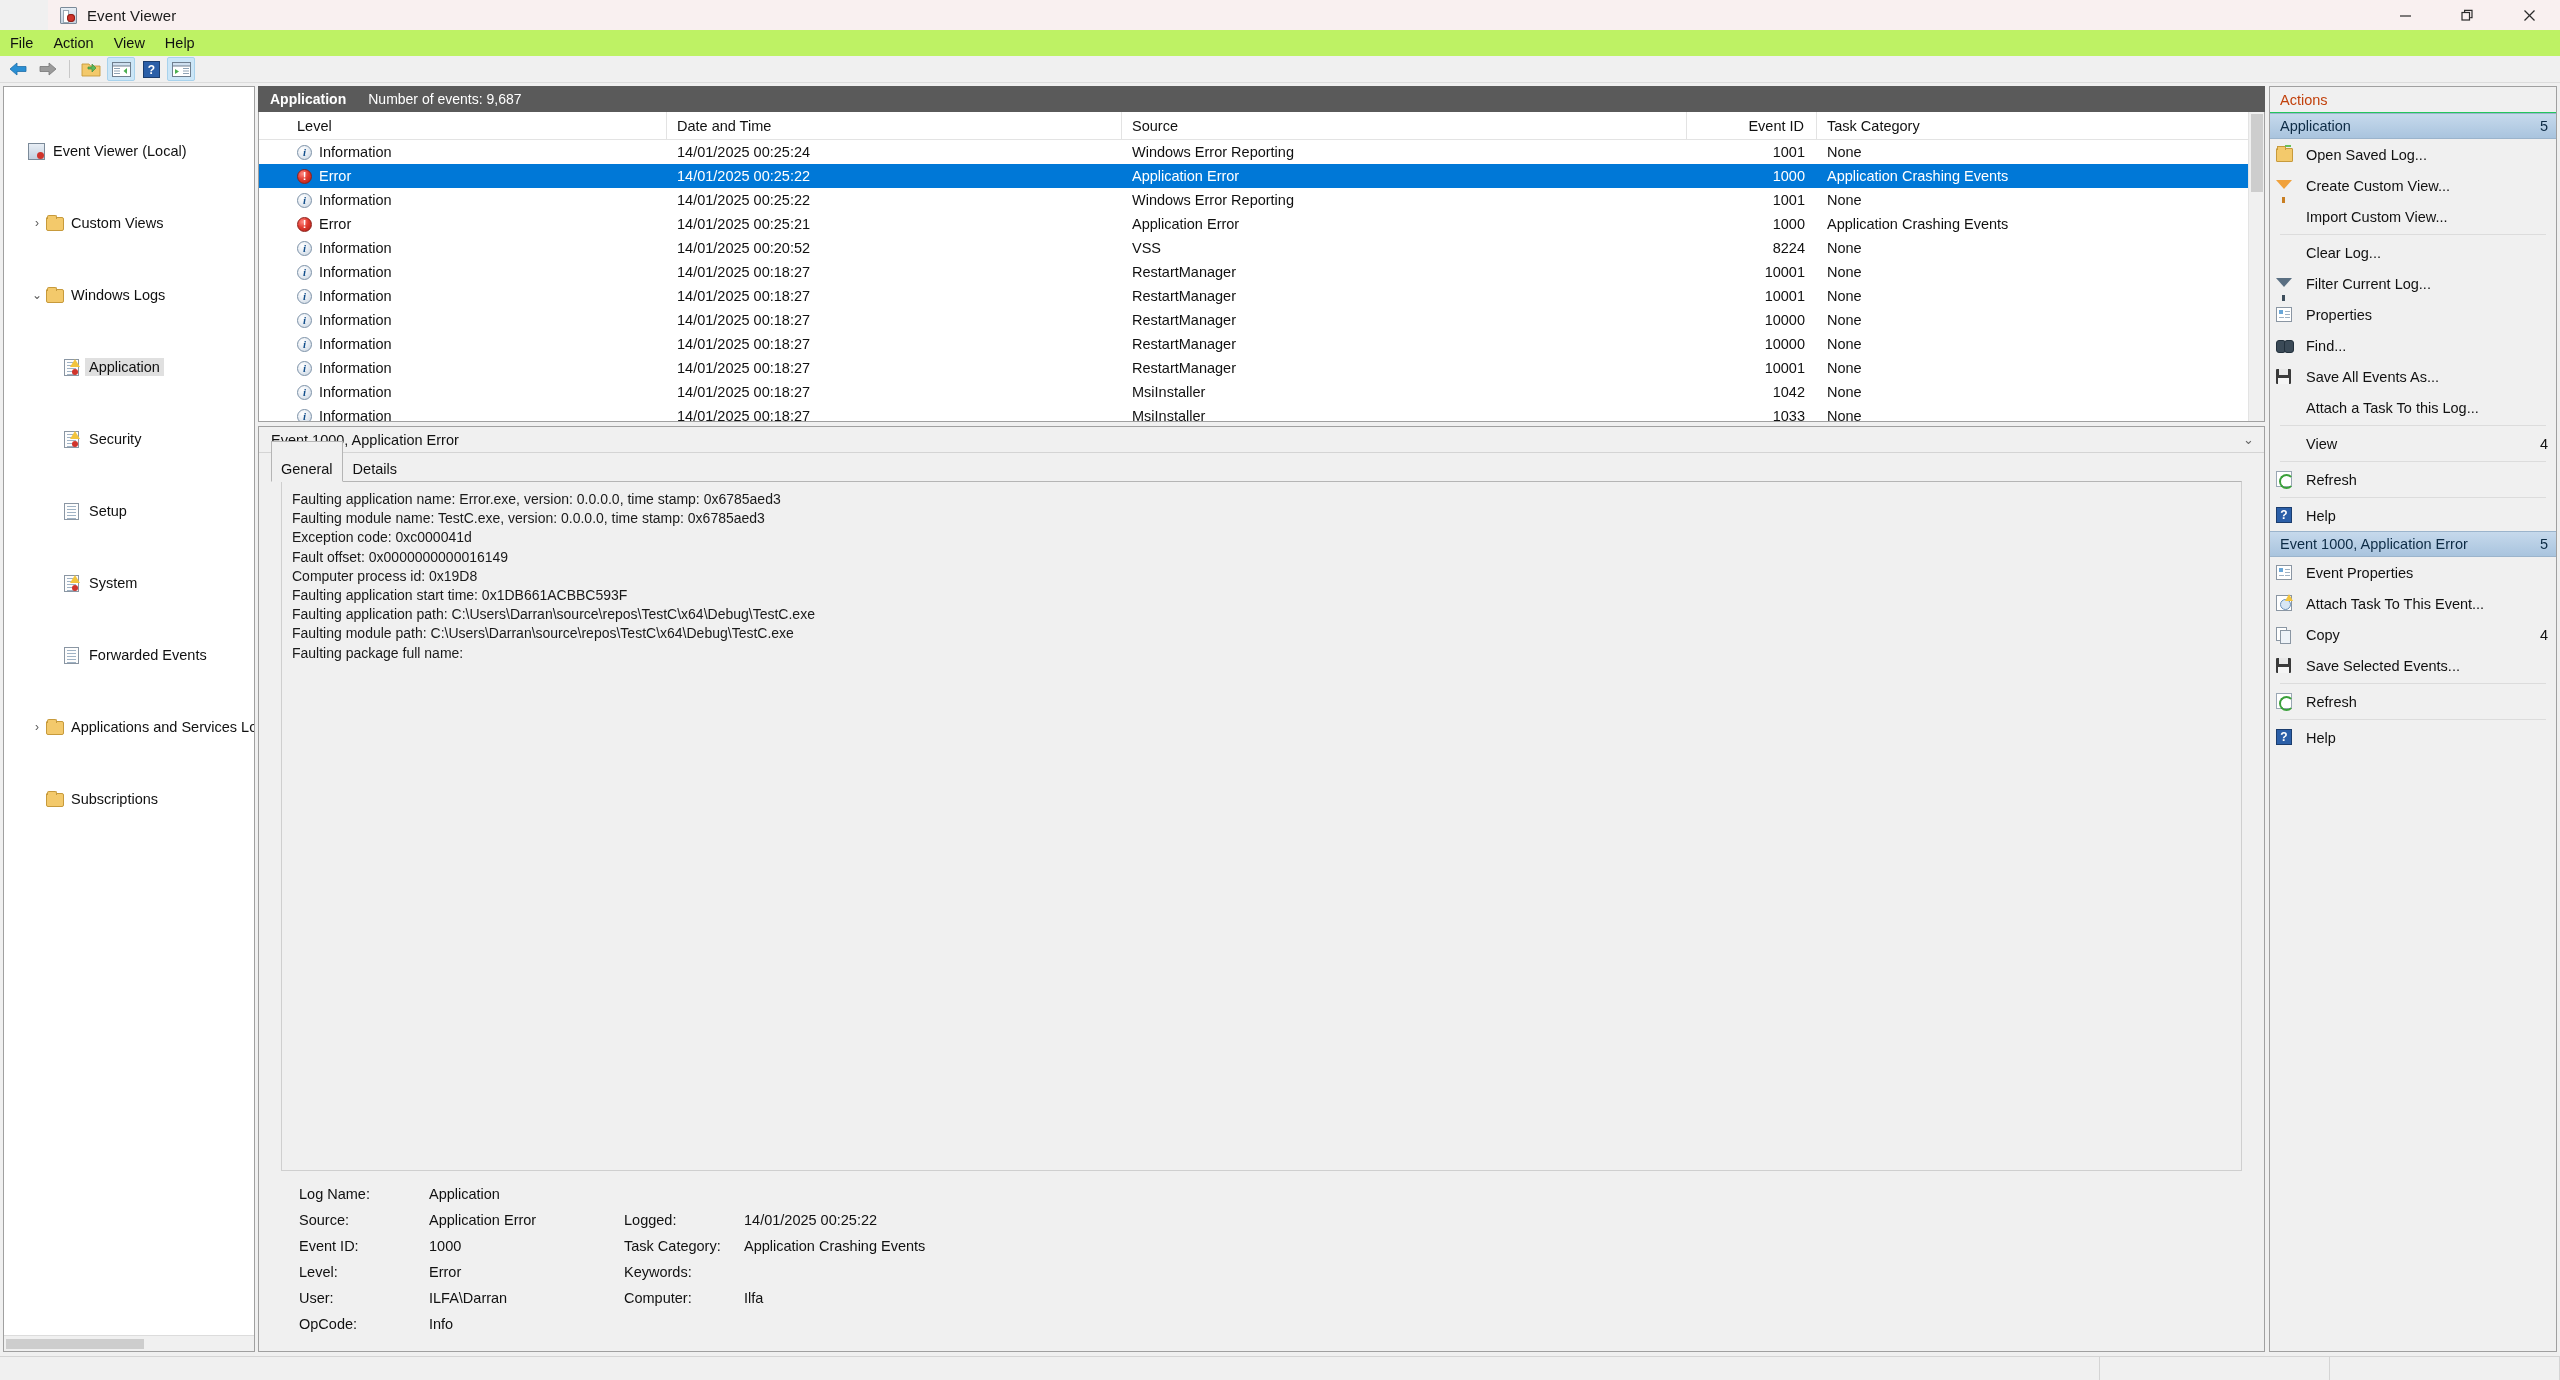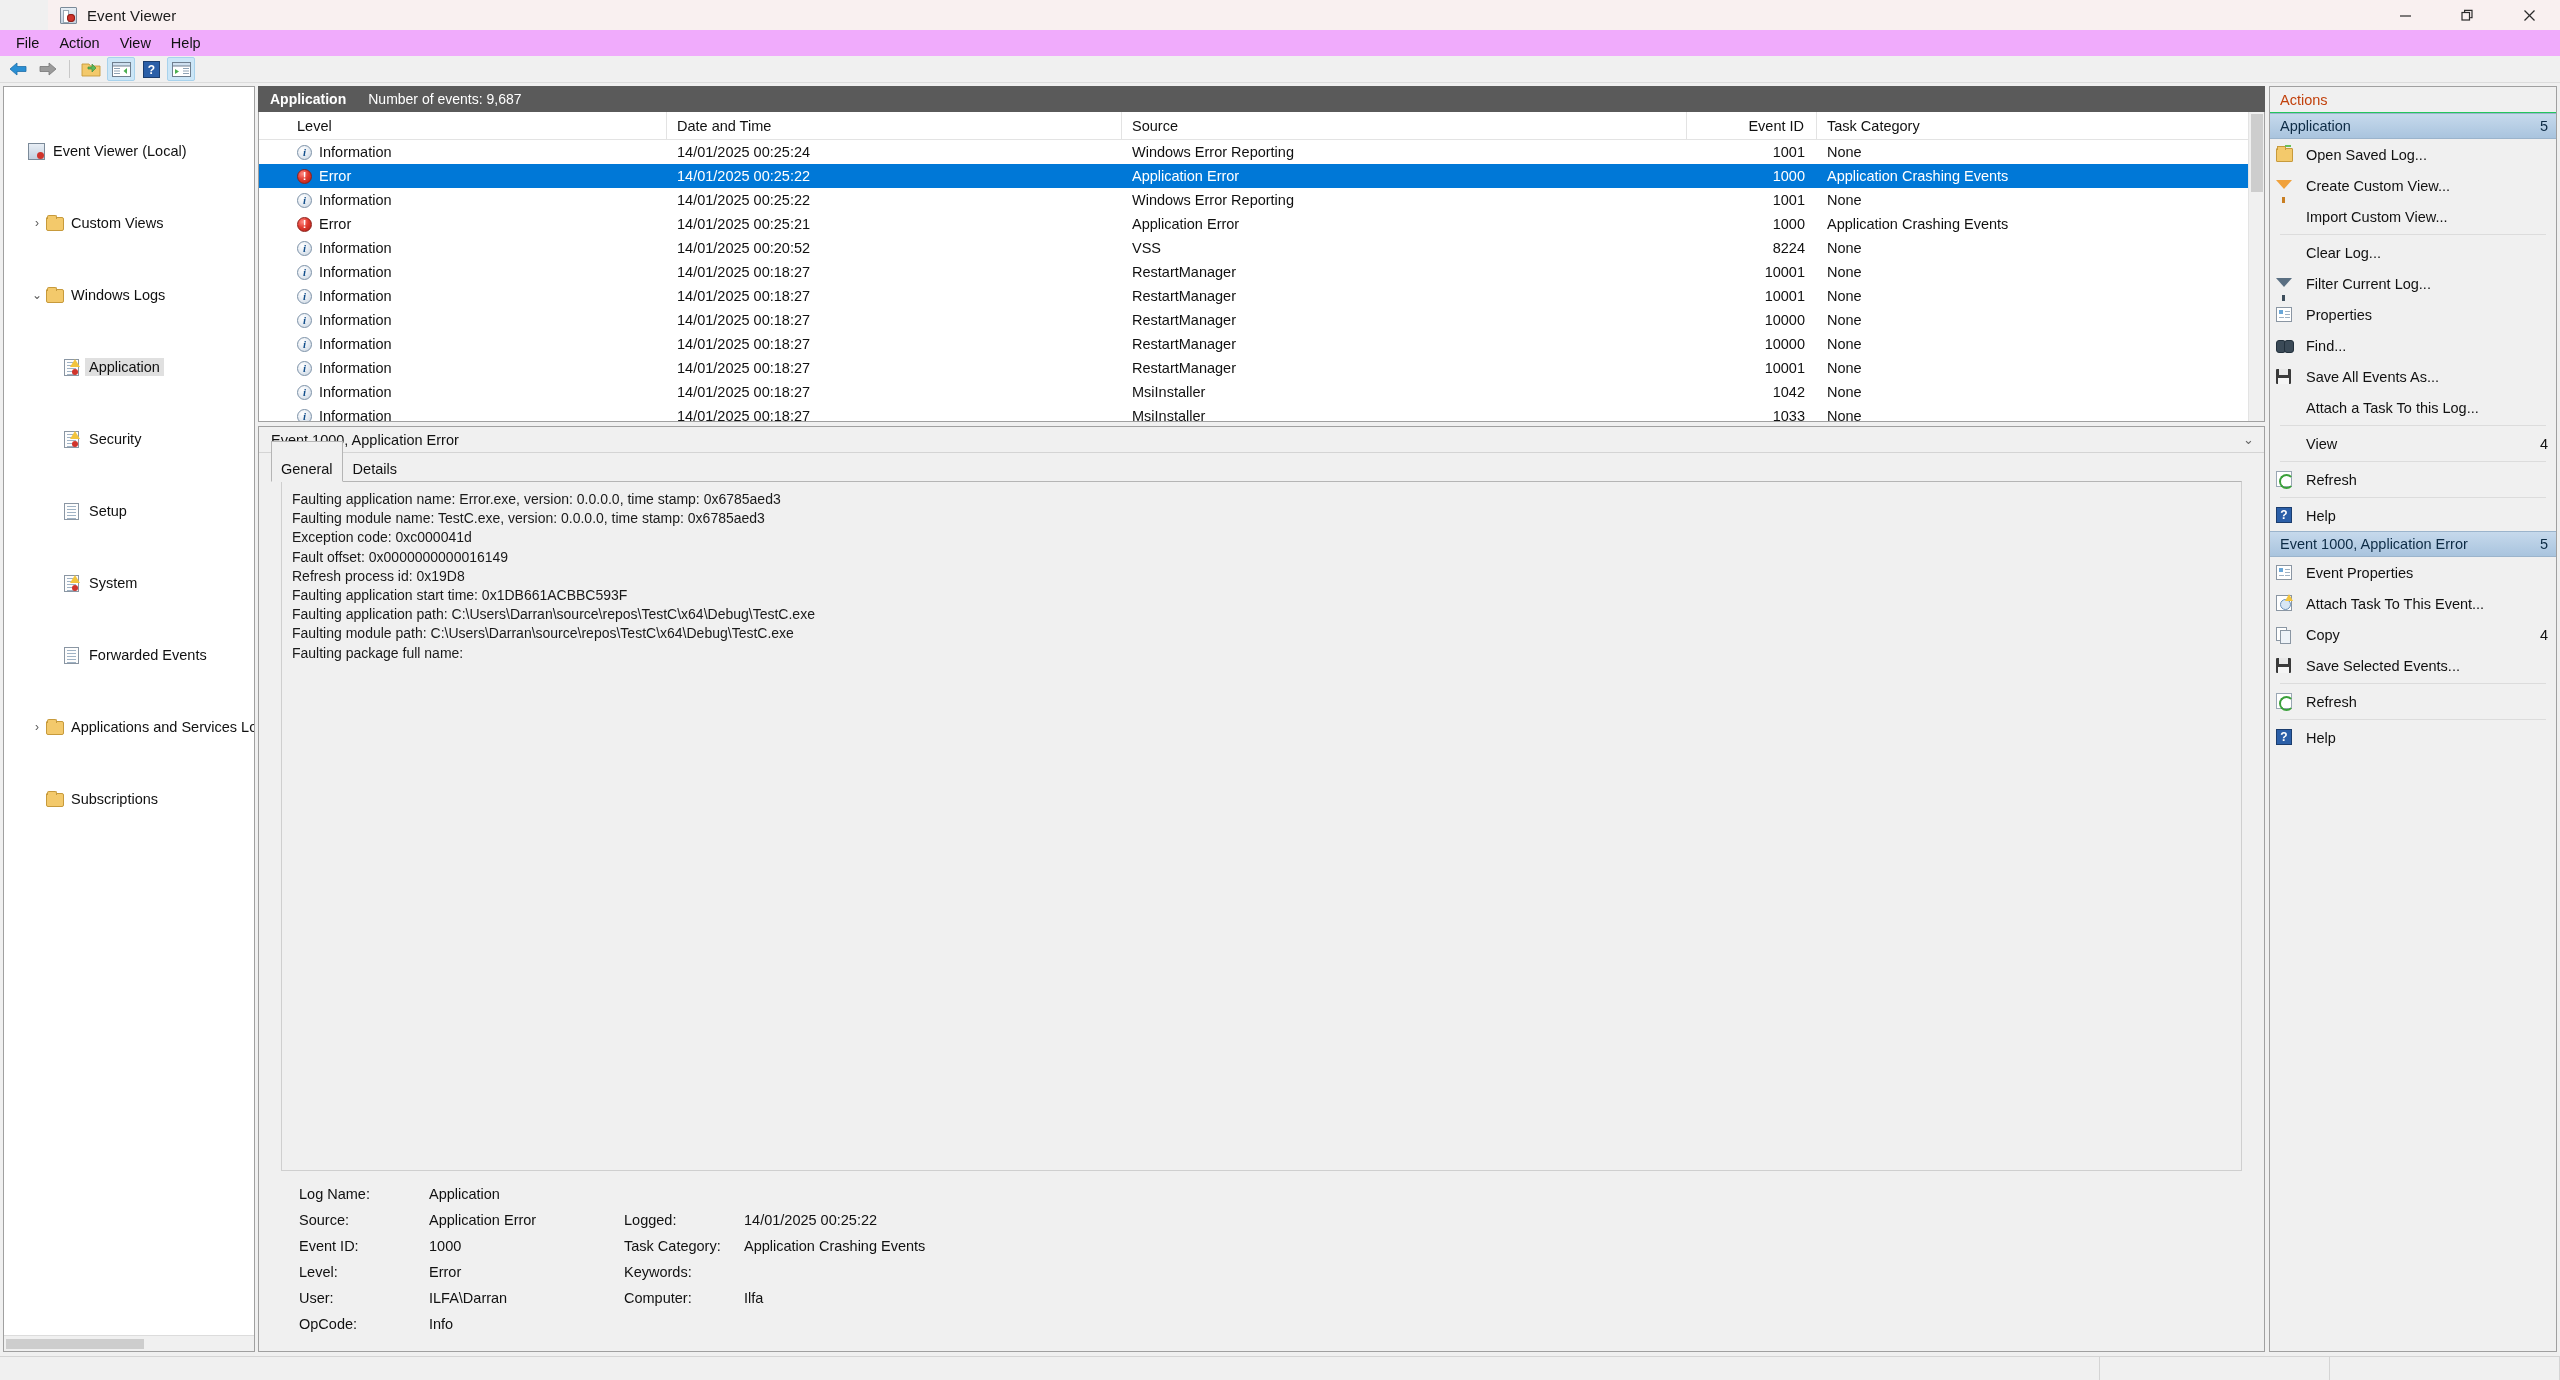--- a/index.html
+++ b/index.html
@@ -51,22 +51,21 @@
     width: 62px; height: 30px;
     display: flex; align-items: center; justify-content: center;
     color: #2b2b2b; font-size: 15px;
   }
   .winbtn svg { display:block; }
 
   
   .menubar {
     height: 26px; flex: 0 0 26px;
     display: flex; align-items: center;
-    padding-left: 6px;
-    background: #f0abfc;
+    background: #bef264;
   }
   .menuitem {
     padding: 3px 10px; font-size: 14.5px; color: #111;
   }
 
   
   .toolbar {
     height: 27px; flex: 0 0 27px;
     display: flex; align-items: center;
     padding-left: 4px; gap: 2px;
@@ -653,21 +652,21 @@
         <div class="tabs">
           <div class="tab active">General</div>
           <div class="tab">Details</div>
         </div>
         <div class="detail-body">
           <div class="desc-box" id="desc-host">
               <div class="desc-line">Faulting application name: Error.exe, version: 0.0.0.0, time stamp: 0x6785aed3</div>
               <div class="desc-line">Faulting module name: TestC.exe, version: 0.0.0.0, time stamp: 0x6785aed3</div>
               <div class="desc-line">Exception code: 0xc000041d</div>
               <div class="desc-line">Fault offset: 0x0000000000016149</div>
-              <div class="desc-line">Refresh process id: 0x19D8</div>
+              <div class="desc-line">Computer process id: 0x19D8</div>
               <div class="desc-line">Faulting application start time: 0x1DB661ACBBC593F</div>
               <div class="desc-line">Faulting application path: C:\Users\Darran\source\repos\TestC\x64\Debug\TestC.exe</div>
               <div class="desc-line">Faulting module path: C:\Users\Darran\source\repos\TestC\x64\Debug\TestC.exe</div>
               <div class="desc-line">Faulting package full name:</div>
             </div>
           <div class="meta" id="meta-host">
               <div>Log Name:</div>
               <div>Application</div>
               <div></div>
               <div></div>

